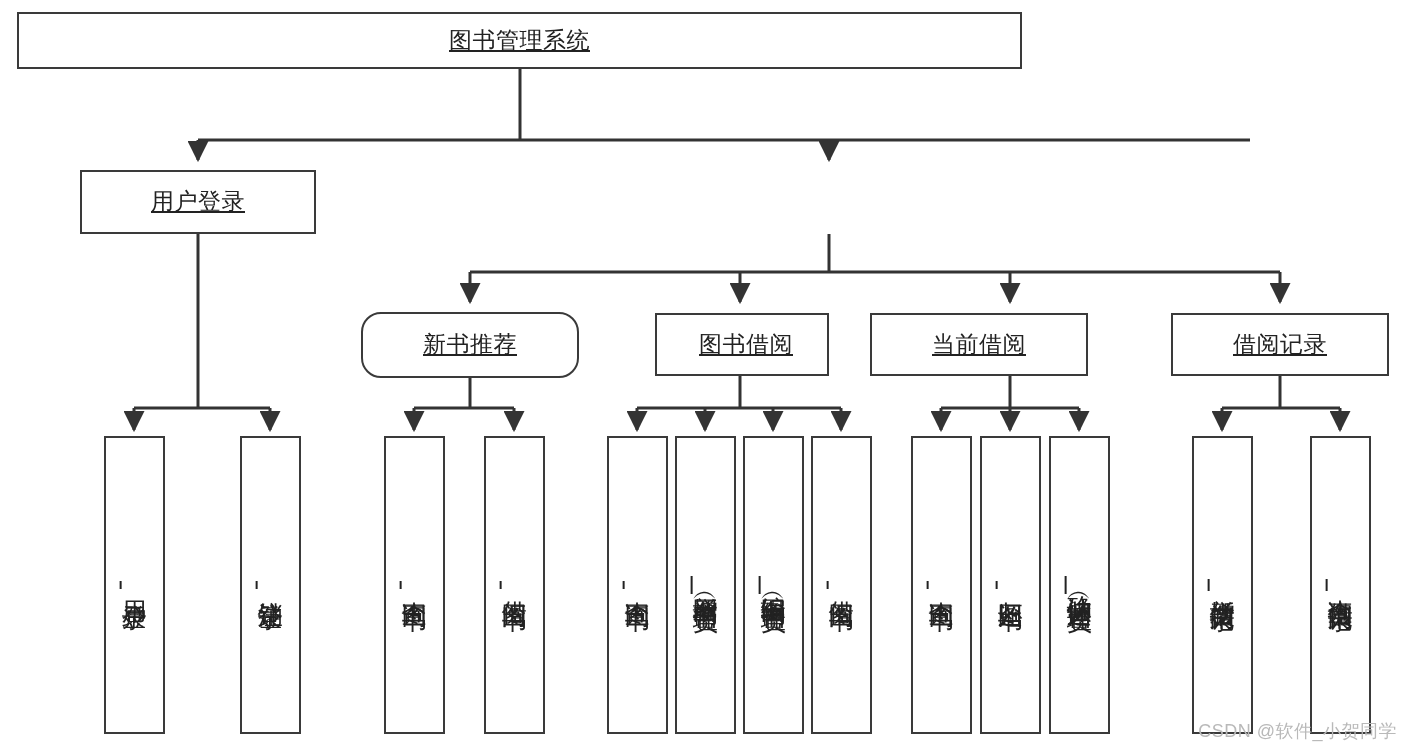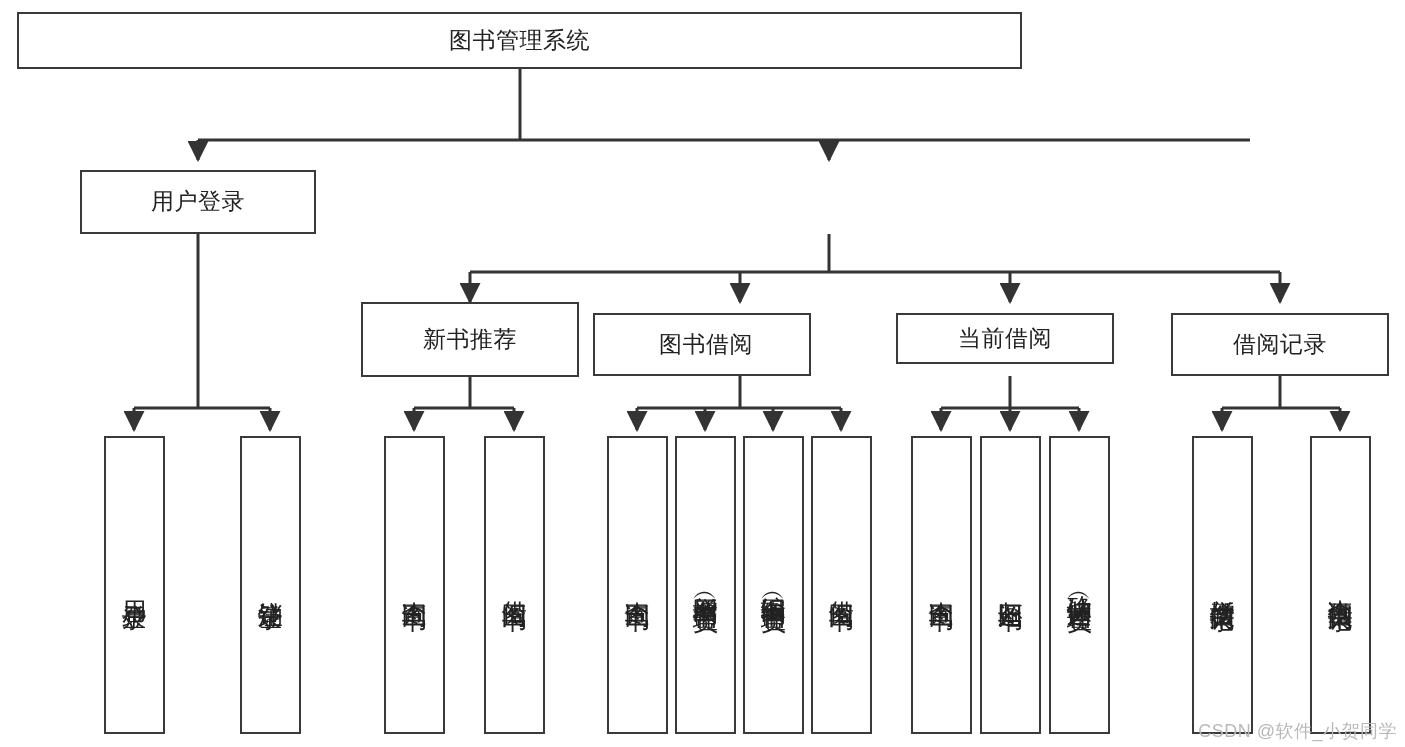--- a/index.html
+++ b/index.html
@@ -28,20 +28,21 @@
   }
   .node {
     position: absolute;
     box-sizing: border-box;
     border: 2.5px solid #3a3a3a;
     background: #ffffff;
     display: flex;
     align-items: center;
     justify-content: center;
     color: #222222;
+    text-decoration: underline;
   }
   .node .label {
     display: block;
     text-align: center;
     line-height: 1.18;
     letter-spacing: 0.5px;
     white-space: nowrap;
   }
   .node.horiz .label {
     font-size: 23px;
@@ -142,27 +143,27 @@
   </svg>
 
   <div class="node root horiz" style="left:17px; top:12px; width:1005px; height:57px;">
     <span class="label">图书管理系统</span>
   </div>
 
   <div class="node horiz" style="left:80px; top:170px; width:236px; height:64px;">
     <span class="label">用户登录</span>
   </div>
 
-  <div class="node horiz" style="left:361px; top:302px; width:218px; height:75px;">
+  <div class="node horiz" style="left:361px; top:312px; width:218px; height:66px;border-radius:20px;">
     <span class="label">新书推荐</span>
   </div>
-  <div class="node horiz" style="left:593px; top:313px; width:218px; height:63px;padding-left:8px;">
+  <div class="node horiz" style="left:655px; top:313px; width:174px; height:63px;padding-left:8px;">
     <span class="label">图书借阅</span>
   </div>
-  <div class="node horiz" style="left:896px; top:313px; width:218px; height:51px;">
+  <div class="node horiz" style="left:870px; top:313px; width:218px; height:63px;">
     <span class="label">当前借阅</span>
   </div>
   <div class="node horiz" style="left:1171px; top:313px; width:218px; height:63px;">
     <span class="label">借阅记录</span>
   </div>
 
   <div class="node vert" style="left:104px; top:436px; width:61px; height:298px;">
     <span class="label">用户登录</span>
   </div>
   <div class="node vert" style="left:240px; top:436px; width:61px; height:298px;">

